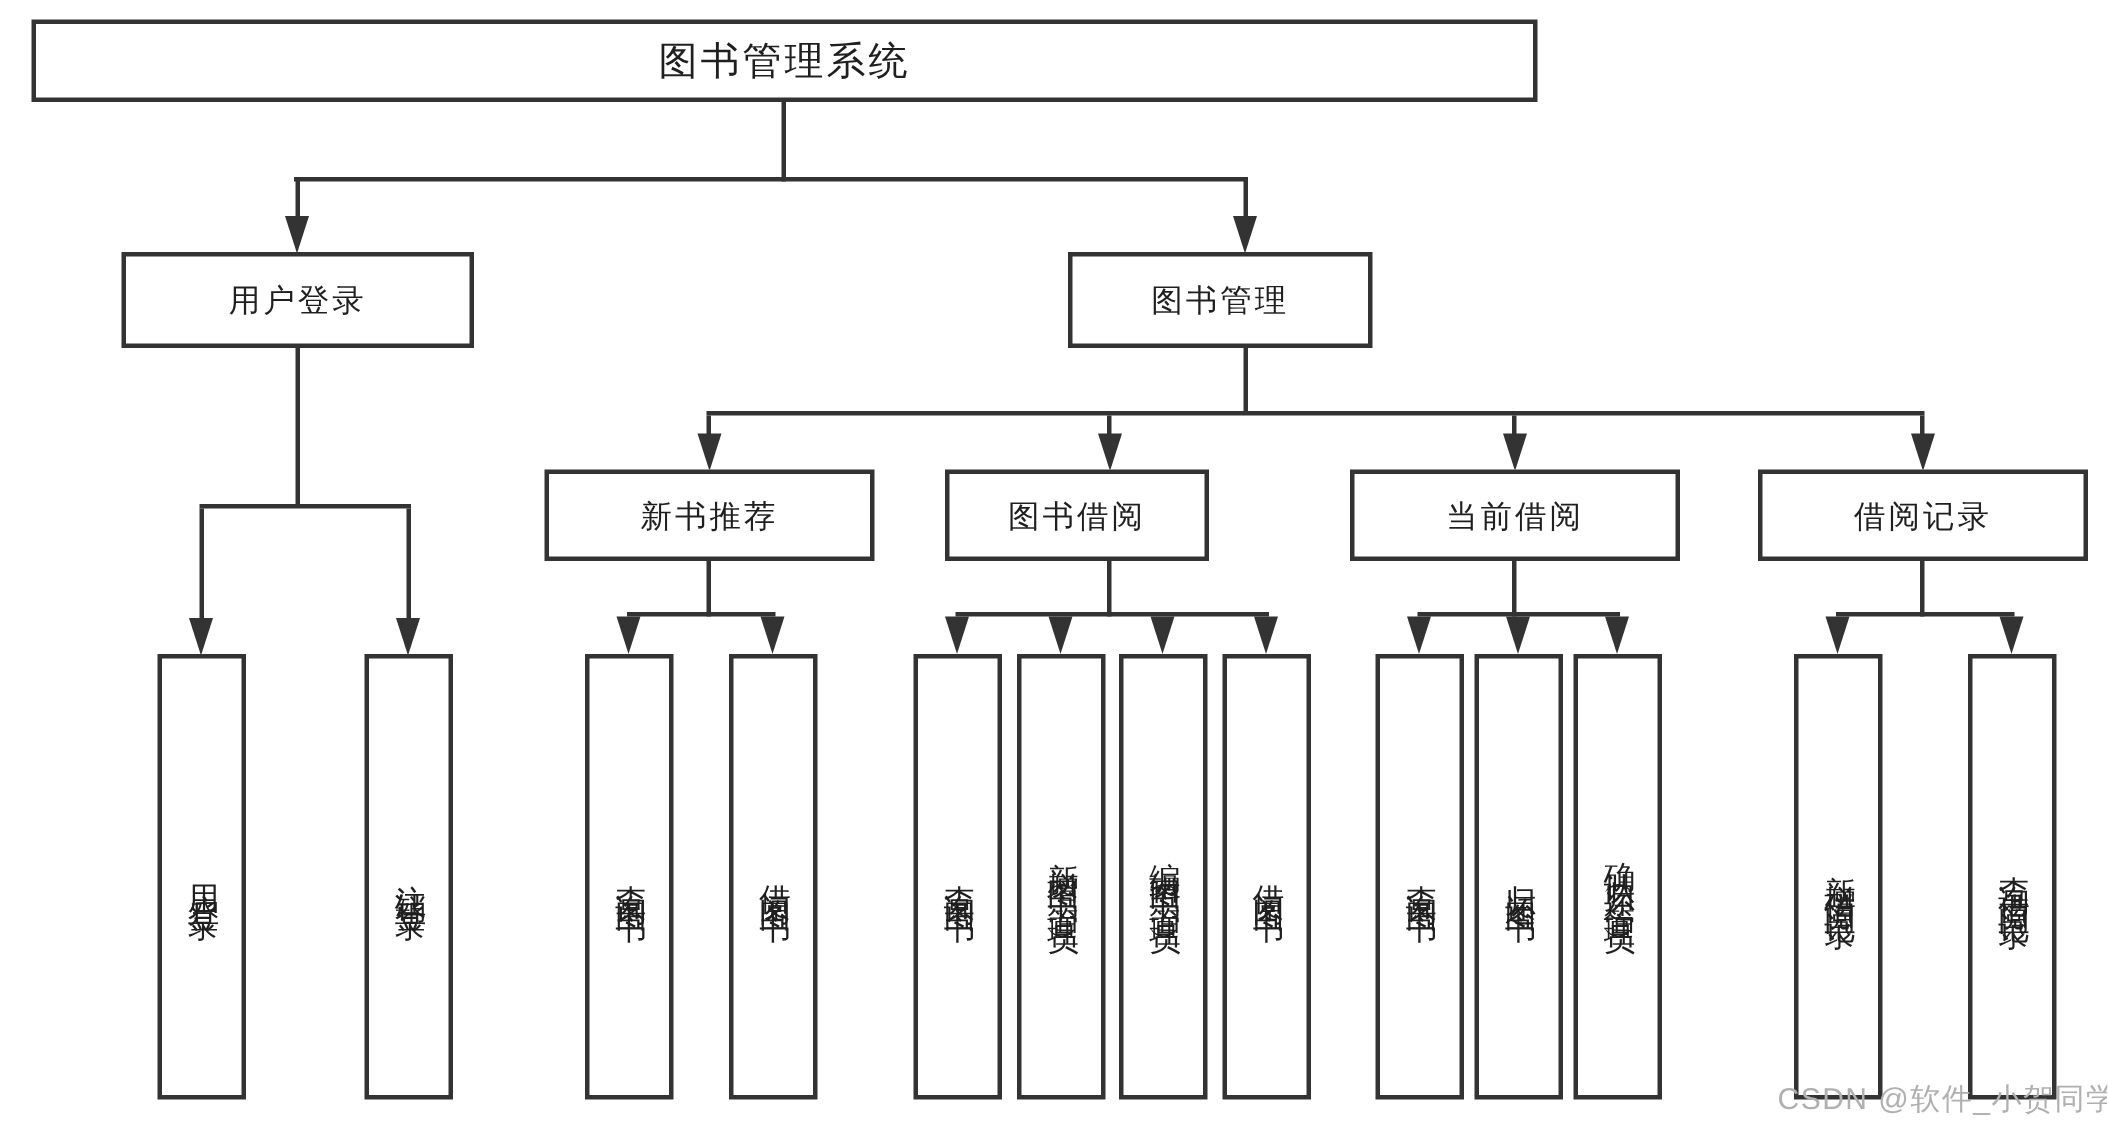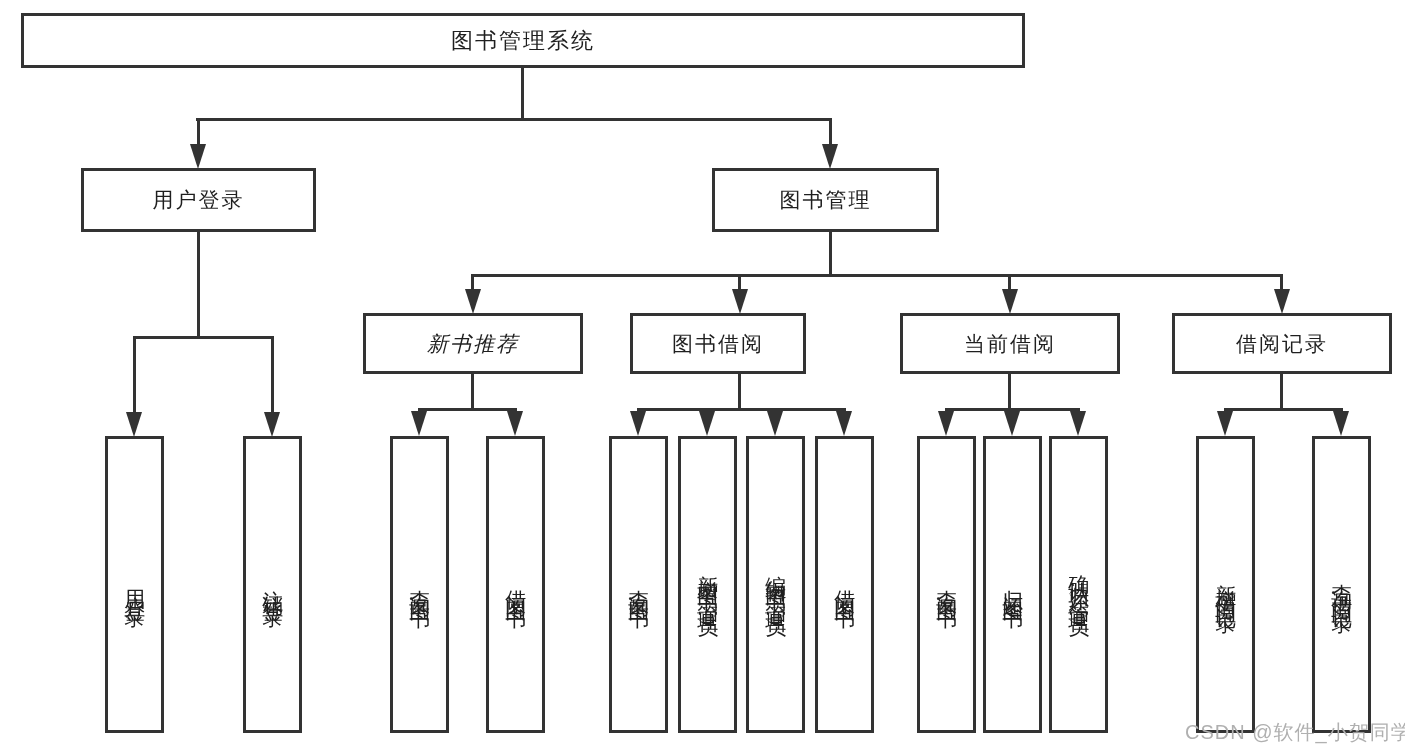--- a/index.html
+++ b/index.html
@@ -22,21 +22,21 @@
     border:3px solid var(--line);
     background:#fff;
     display:flex;align-items:center;justify-content:center;
     color:var(--text);
   }
   .h-box span{
     font-size:21px;
     letter-spacing:2px;
     white-space:nowrap;
   }
-  .root-box span{font-size:22px;}
+  .root-box span{font-size:26px;}
   .v-box span{
     writing-mode:vertical-rl;
     text-orientation:mixed;
     font-size:21px;
     line-height:1.25;
     letter-spacing:6px;
   }
   .line{position:absolute;background:var(--line);}
   .arr{
     position:absolute;width:0;height:0;
@@ -66,21 +66,21 @@
   <div class="line" style="left:521px;top:66px;width:3px;height:55px;"></div>
   <div class="line" style="left:196px;top:118px;width:636px;height:3px;"></div>
   <div class="line" style="left:197px;top:118px;width:3px;height:28px;"></div>
   <div class="line" style="left:829px;top:118px;width:3px;height:28px;"></div>
   <div class="arr" style="left:190px;top:144px;"></div>
   <div class="arr" style="left:822px;top:144px;"></div>
 
   <div class="box h-box" style="left:81px;top:168px;width:235px;height:64px;">
     <span>用户登录</span>
   </div>
-  <div class="box h-box" style="left:712px;top:168px;width:227px;height:64px;">
+  <div class="box h-box" style="left:712px;top:168px;width:203px;height:64px;">
     <span>图书管理</span>
   </div>
 
   <div class="line" style="left:197px;top:232px;width:3px;height:106px;"></div>
   <div class="line" style="left:133px;top:336px;width:141px;height:3px;"></div>
   <div class="line" style="left:133px;top:339px;width:3px;height:75px;"></div>
   <div class="line" style="left:271px;top:339px;width:3px;height:75px;"></div>
   <div class="arr" style="left:126px;top:412px;"></div>
   <div class="arr" style="left:264px;top:412px;"></div>
 
@@ -88,21 +88,21 @@
   <div class="line" style="left:471px;top:274px;width:812px;height:3px;"></div>
   <div class="line" style="left:471px;top:277px;width:3px;height:14px;"></div>
   <div class="line" style="left:738px;top:277px;width:3px;height:14px;"></div>
   <div class="line" style="left:1008px;top:277px;width:3px;height:14px;"></div>
   <div class="line" style="left:1280px;top:277px;width:3px;height:14px;"></div>
   <div class="arr" style="left:465px;top:289px;"></div>
   <div class="arr" style="left:732px;top:289px;"></div>
   <div class="arr" style="left:1002px;top:289px;"></div>
   <div class="arr" style="left:1274px;top:289px;"></div>
 
-  <div class="box h-box" style="left:363px;top:313px;width:220px;height:61px;font-style:italic;">
+  <div class="box h-box" style="left:363px;top:313px;width:220px;height:61px;">
     <span>新书推荐</span>
   </div>
   <div class="box h-box" style="left:630px;top:313px;width:176px;height:61px;">
     <span>图书借阅</span>
   </div>
   <div class="box h-box" style="left:900px;top:313px;width:220px;height:61px;">
     <span>当前借阅</span>
   </div>
   <div class="box h-box" style="left:1172px;top:313px;width:220px;height:61px;">
     <span>借阅记录</span>

